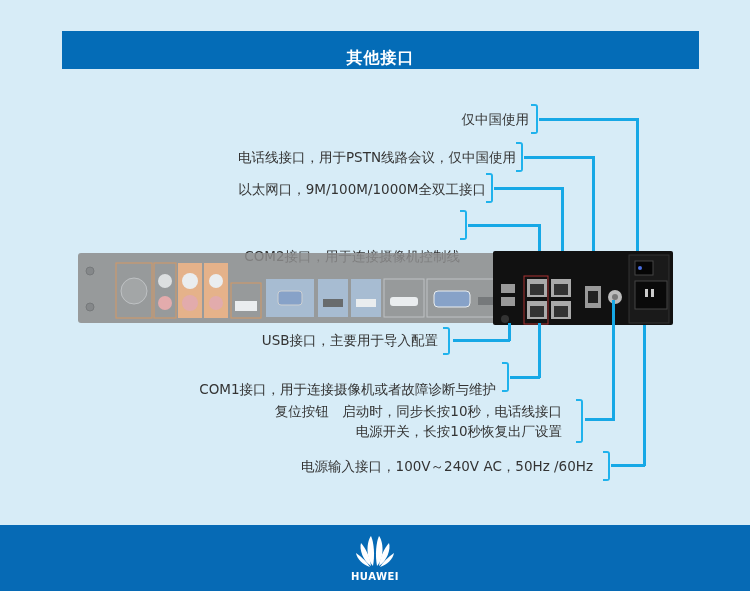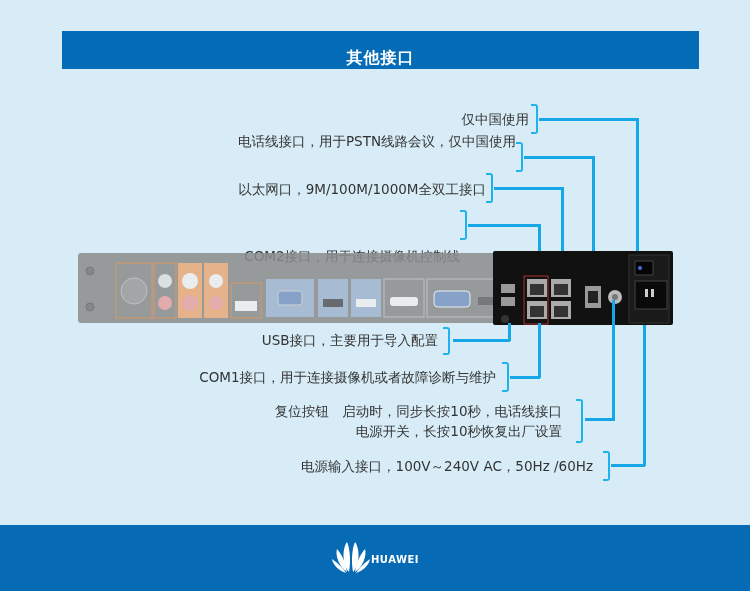--- a/index.html
+++ b/index.html
@@ -29,37 +29,37 @@
     position: absolute; left: 78px; top: 253px; width: 420px; height: 70px;
     background: #8c8c8c; opacity: 0.85; border-radius: 3px;
   }
   .device-black {
     position: absolute; left: 493px; top: 251px; width: 180px; height: 74px;
     background: #111; border-radius: 2px;
   }
   .footer {
     position: absolute; left: 0; top: 525px; width: 750px; height: 66px;
     background: #066ab5;
-    display: flex; align-items: center; justify-content: center;
+    display: flex; flex-direction: column; align-items: center; justify-content: center;
   }
   .footer-brand { color: #fff; font-size: 10px; font-weight: bold; margin-top: 2px; letter-spacing: 0.5px; }
 </style>
 </head>
 <body>
 
 <div class="title-bar">
   <span>其他接口</span>
 </div>
 
 <div class="label" style="right:221px; top:110px;">仅中国使用</div>
 <div class="bracket" style="left:531px; top:104px; height:30px;"></div>
 <div class="line" style="left:539px; top:118px; width:99px; height:2.5px;"></div>
 <div class="line" style="left:636px; top:118px; width:2.5px; height:136px;"></div>
 
-<div class="label" style="right:234px; top:132px;">电话线接口，用于PSTN线路会议，仅中国使用</div>
+<div class="label" style="right:234px; top:148px;">电话线接口，用于PSTN线路会议，仅中国使用</div>
 <div class="bracket" style="left:516px; top:142px; height:30px;"></div>
 <div class="line" style="left:524px; top:156px; width:71px; height:2.5px;"></div>
 <div class="line" style="left:592px; top:156px; width:2.5px; height:124px;"></div>
 
 <div class="label" style="right:264px; top:180px;">以太网口，9M/100M/1000M全双工接口</div>
 <div class="bracket" style="left:486px; top:173px; height:30px;"></div>
 <div class="line" style="left:494px; top:187px; width:70px; height:2.5px;"></div>
 <div class="line" style="left:561px; top:187px; width:2.5px; height:83px;"></div>
 
 <div class="label" style="right:290px; top:216px;margin-top:31px;">COM2接口，用于连接摄像机控制线</div>
@@ -126,21 +126,21 @@
 </div>
 
 <div class="line" style="left:508px; top:323px; width:2.5px; height:18px;"></div>
 <div class="line" style="left:453px; top:339px; width:57px; height:2.5px;"></div>
 <div class="bracket" style="left:443px; top:327px; height:28px;"></div>
 <div class="label" style="right:312px; top:331px;">USB接口，主要用于导入配置</div>
 
 <div class="line" style="left:538px; top:323px; width:2.5px; height:55px;"></div>
 <div class="line" style="left:510px; top:376px; width:30px; height:2.5px;"></div>
 <div class="bracket" style="left:502px; top:362px; height:30px;"></div>
-<div class="label" style="right:254px; top:368px;">COM1接口，用于连接摄像机或者故障诊断与维护</div>
+<div class="label" style="right:254px; top:380px;">COM1接口，用于连接摄像机或者故障诊断与维护</div>
 
 <div class="line" style="left:612px; top:300px; width:2.5px; height:120px;"></div>
 <div class="line" style="left:585px; top:418px; width:30px; height:2.5px;"></div>
 <div class="bracket" style="left:576px; top:399px; height:44px;"></div>
 <div class="label" style="right:188px; top:402px;">复位按钮　启动时，同步长按10秒，电话线接口</div>
 <div class="label" style="right:188px; top:422px;">电源开关，长按10秒恢复出厂设置</div>
 
 <div class="line" style="left:643px; top:325px; width:2.5px; height:141px;"></div>
 <div class="line" style="left:611px; top:464px; width:34px; height:2.5px;"></div>
 <div class="bracket" style="left:603px; top:451px; height:30px;"></div>

